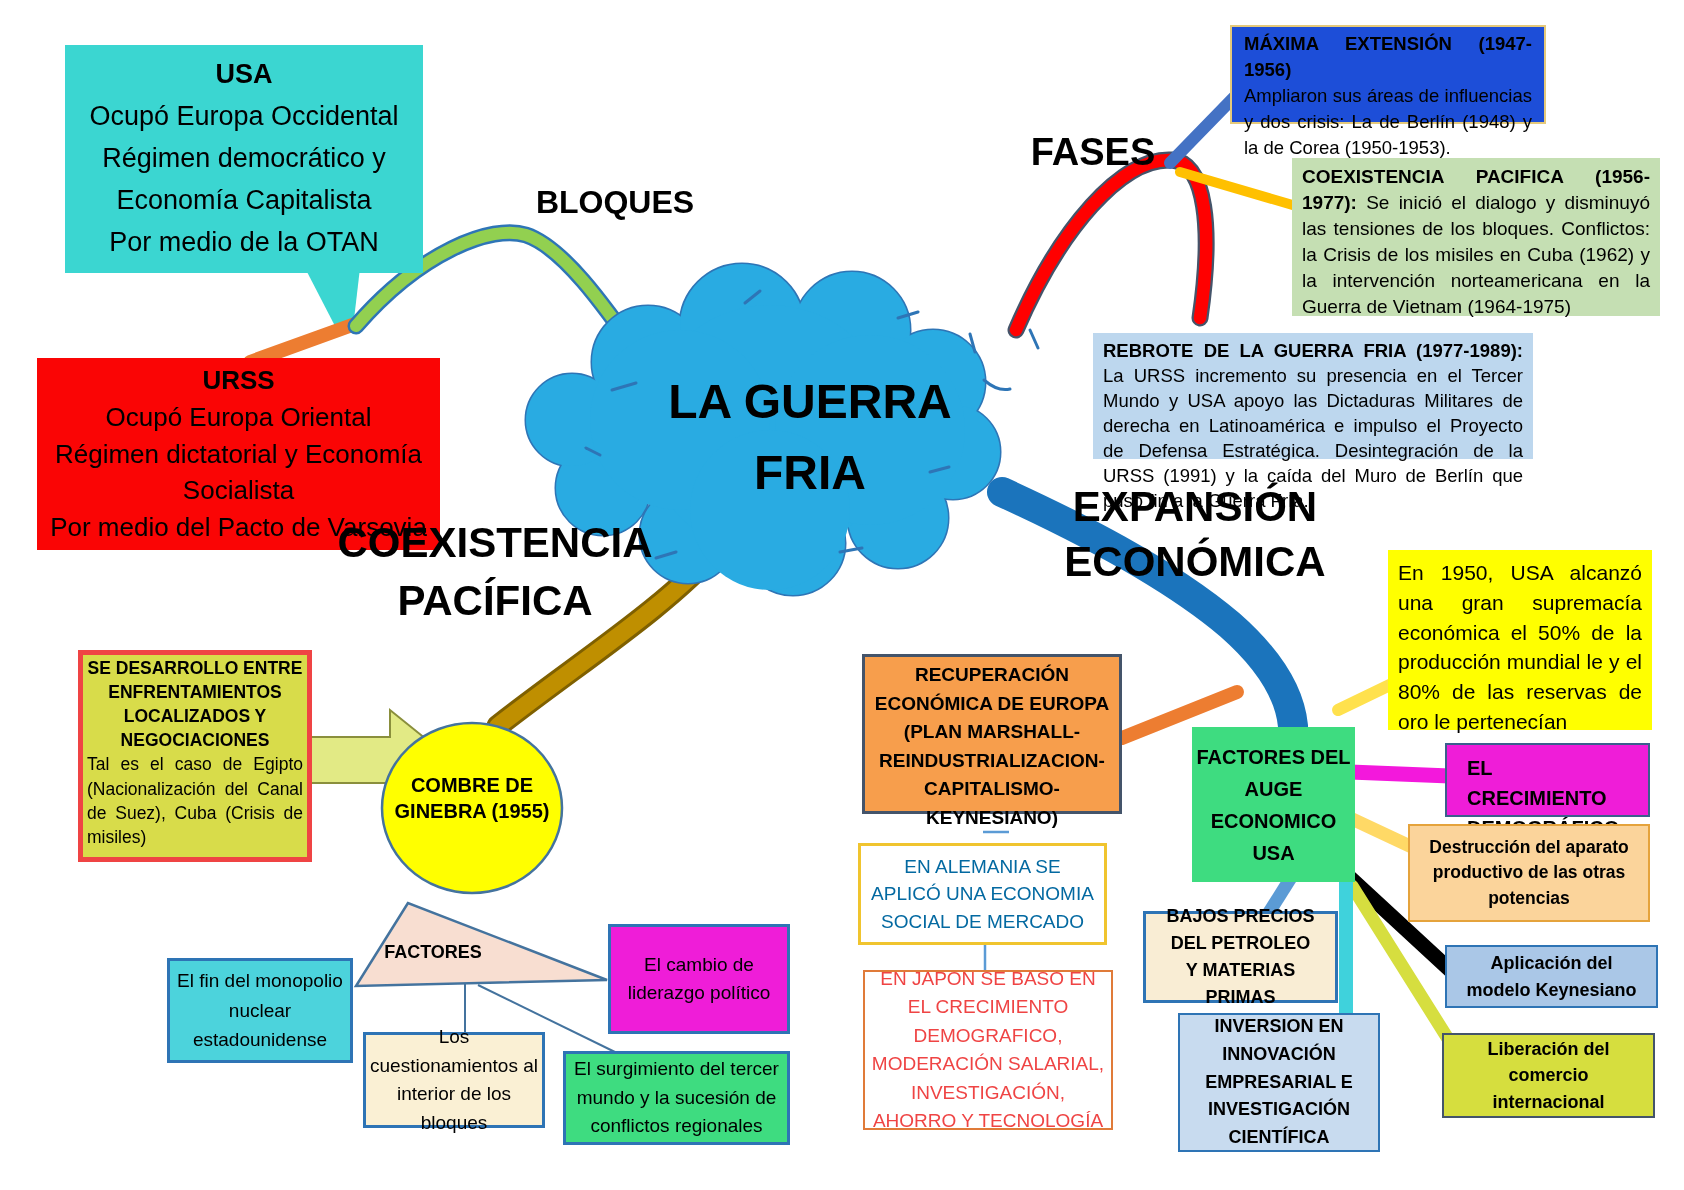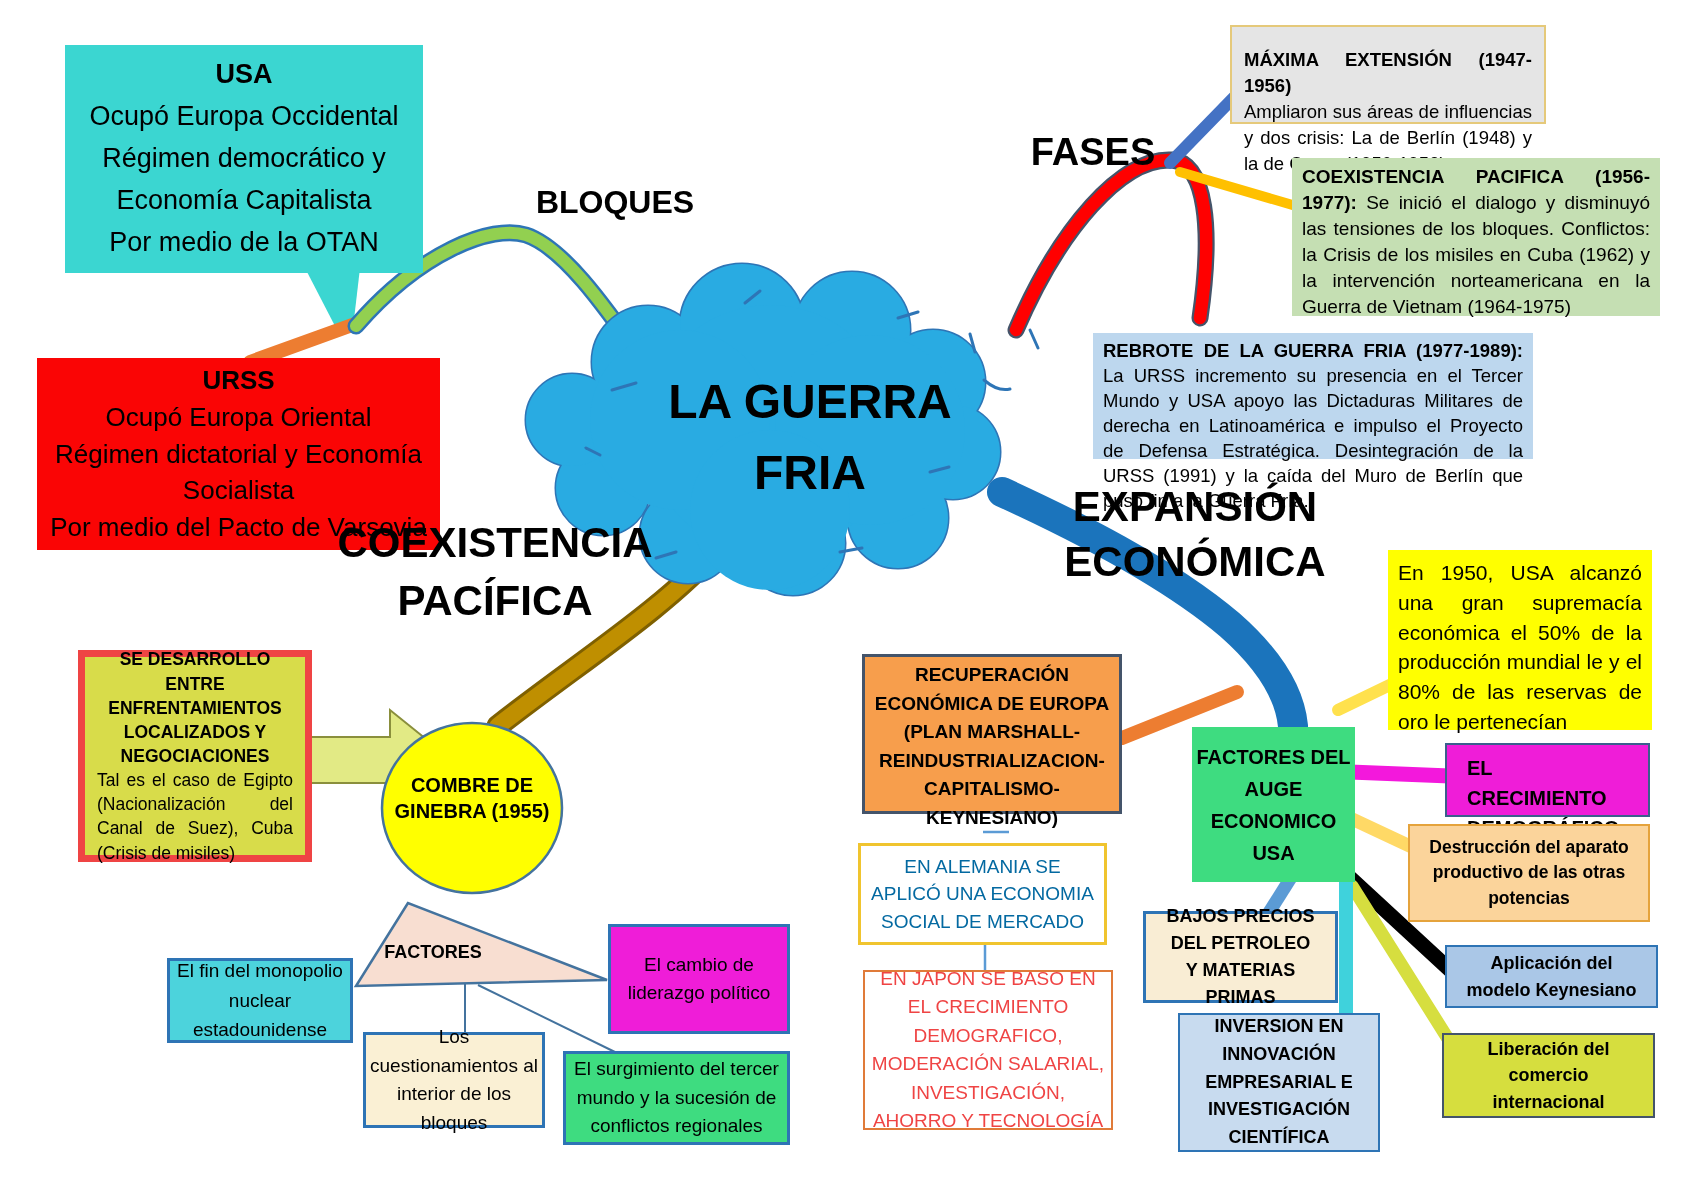--- a/index.html
+++ b/index.html
@@ -127,21 +127,21 @@
 <div class="heading" style="left:1035px;top:480px;width:320px;font-size:42px;line-height:1.3;">
   <div>EXPANSIÓN</div>
   <div>ECONÓMICA</div>
 </div>
 
 <div class="heading" style="left:300px;top:514px;width:390px;font-size:42px;line-height:1.38;">
   <div>COEXISTENCIA</div>
   <div>PACÍFICA</div>
 </div>
 
-<div class="node just" style="left:1230px;top:25px;width:316px;height:99px;background:#e5e5e5;border:2px solid #E5C97A;font-size:18.5px;line-height:1.4;padding:20px 12px;">
+<div class="node just" style="left:1230px;top:25px;width:316px;height:99px;background:#1d4ed8;border:2px solid #E5C97A;font-size:18.5px;line-height:1.4;padding:4px 12px;">
   <span class="b">MÁXIMA EXTENSIÓN (1947-1956)</span><br>
   <span>Ampliaron sus áreas de influencias y dos crisis: La de Berlín (1948) y la de Corea (1950-1953).</span>
 </div>
 
 <div class="node just" style="left:1292px;top:158px;width:368px;height:158px;background:#C5DFB3;font-size:19px;line-height:1.37;padding:6px 10px;">
   <span class="b">COEXISTENCIA PACIFICA (1956-1977):</span>
   <span>Se inició el dialogo y disminuyó las tensiones de los bloques. Conflictos: la Crisis de los misiles en Cuba (1962) y la intervención norteamericana en la Guerra de Vietnam (1964-1975)</span>
 </div>
 
 <div class="node just" style="left:1093px;top:333px;width:440px;height:126px;background:#BDD7EE;font-size:18.5px;line-height:1.35;padding:6px 10px;">
@@ -164,30 +164,30 @@
 <div class="node b" style="left:1442px;top:1033px;width:213px;height:85px;background:#D6DE3E;border:2.5px solid #44546A;font-size:18px;line-height:1.45;padding:2px 14px;">Liberación del comercio internacional</div>
 
 <div class="node b" style="left:1143px;top:911px;width:195px;height:92px;background:#F9EDD4;border:3px solid #2E74B5;font-size:18px;line-height:1.5;padding:2px 20px;">BAJOS PRECIOS DEL PETROLEO Y MATERIAS PRIMAS</div>
 
 <div class="node b" style="left:1178px;top:1013px;width:202px;height:139px;background:#C8DBEF;border:2.5px solid #2E74B5;font-size:18px;line-height:1.55;padding:2px 8px;">INVERSION EN INNOVACIÓN EMPRESARIAL E INVESTIGACIÓN CIENTÍFICA</div>
 
 <div class="node" style="left:858px;top:843px;width:249px;height:102px;background:#FFFFFF;border:3px solid #F0C42E;font-size:19px;line-height:1.45;color:#0369a1;padding:2px 8px;">EN ALEMANIA SE APLICÓ UNA ECONOMIA SOCIAL DE MERCADO</div>
 
 <div class="node" style="left:863px;top:970px;width:250px;height:160px;background:#FFFFFF;border:2.5px solid #E07B39;font-size:19px;line-height:1.5;color:#ef4444;padding:2px 6px;">EN JAPON SE BASO EN EL CRECIMIENTO DEMOGRAFICO, MODERACIÓN SALARIAL, INVESTIGACIÓN, AHORRO Y TECNOLOGÍA</div>
 
-<div class="node" style="left:78px;top:650px;width:234px;height:212px;background:#D8DC4A;border:7px solid #ef4444;font-size:17.5px;line-height:1.38;padding:8px 12px;">
+<div class="node" style="left:78px;top:650px;width:234px;height:212px;background:#D8DC4A;border:5px solid #ef4444;font-size:17.5px;line-height:1.38;padding:8px 4px;justify-content:flex-end;">
   <div class="b">SE DESARROLLO ENTRE ENFRENTAMIENTOS LOCALIZADOS Y NEGOCIACIONES</div>
   <div style="text-align:justify;">Tal es el caso de Egipto (Nacionalización del Canal de Suez), Cuba (Crisis de misiles)</div>
 </div>
 
 <div class="overlay" style="left:382px;top:772px;width:180px;font-size:20px;line-height:1.32;">COMBRE DE GINEBRA (1955)</div>
 
 <div class="overlay" style="left:368px;top:942px;width:130px;font-size:18px;">FACTORES</div>
 
-<div class="node" style="left:167px;top:958px;width:186px;height:85px;background:#4CD3DC;border:3px solid #2E74B5;font-size:19px;line-height:1.55;padding:2px 6px;">El fin del monopolio nuclear estadounidense</div>
+<div class="node" style="left:167px;top:958px;width:186px;height:105px;background:#4CD3DC;border:3px solid #2E74B5;font-size:19px;line-height:1.55;padding:2px 6px;">El fin del monopolio nuclear estadounidense</div>
 
 <div class="node" style="left:363px;top:1032px;width:182px;height:96px;background:#FAF0D4;border:3px solid #2E74B5;font-size:19px;line-height:1.5;padding:2px 4px;">Los cuestionamientos al interior de los bloques</div>
 
 <div class="node" style="left:563px;top:1051px;width:227px;height:94px;background:#3EDC80;border:3px solid #2E74B5;font-size:19px;line-height:1.5;padding:2px 4px;">El surgimiento del tercer mundo y la sucesión de conflictos regionales</div>
 
 <div class="node" style="left:608px;top:924px;width:182px;height:110px;background:#EF1DD8;border:3px solid #2E74B5;font-size:19px;line-height:1.5;padding:2px 10px;">El cambio de liderazgo político</div>
 
 </div>
 
 </body></html>

